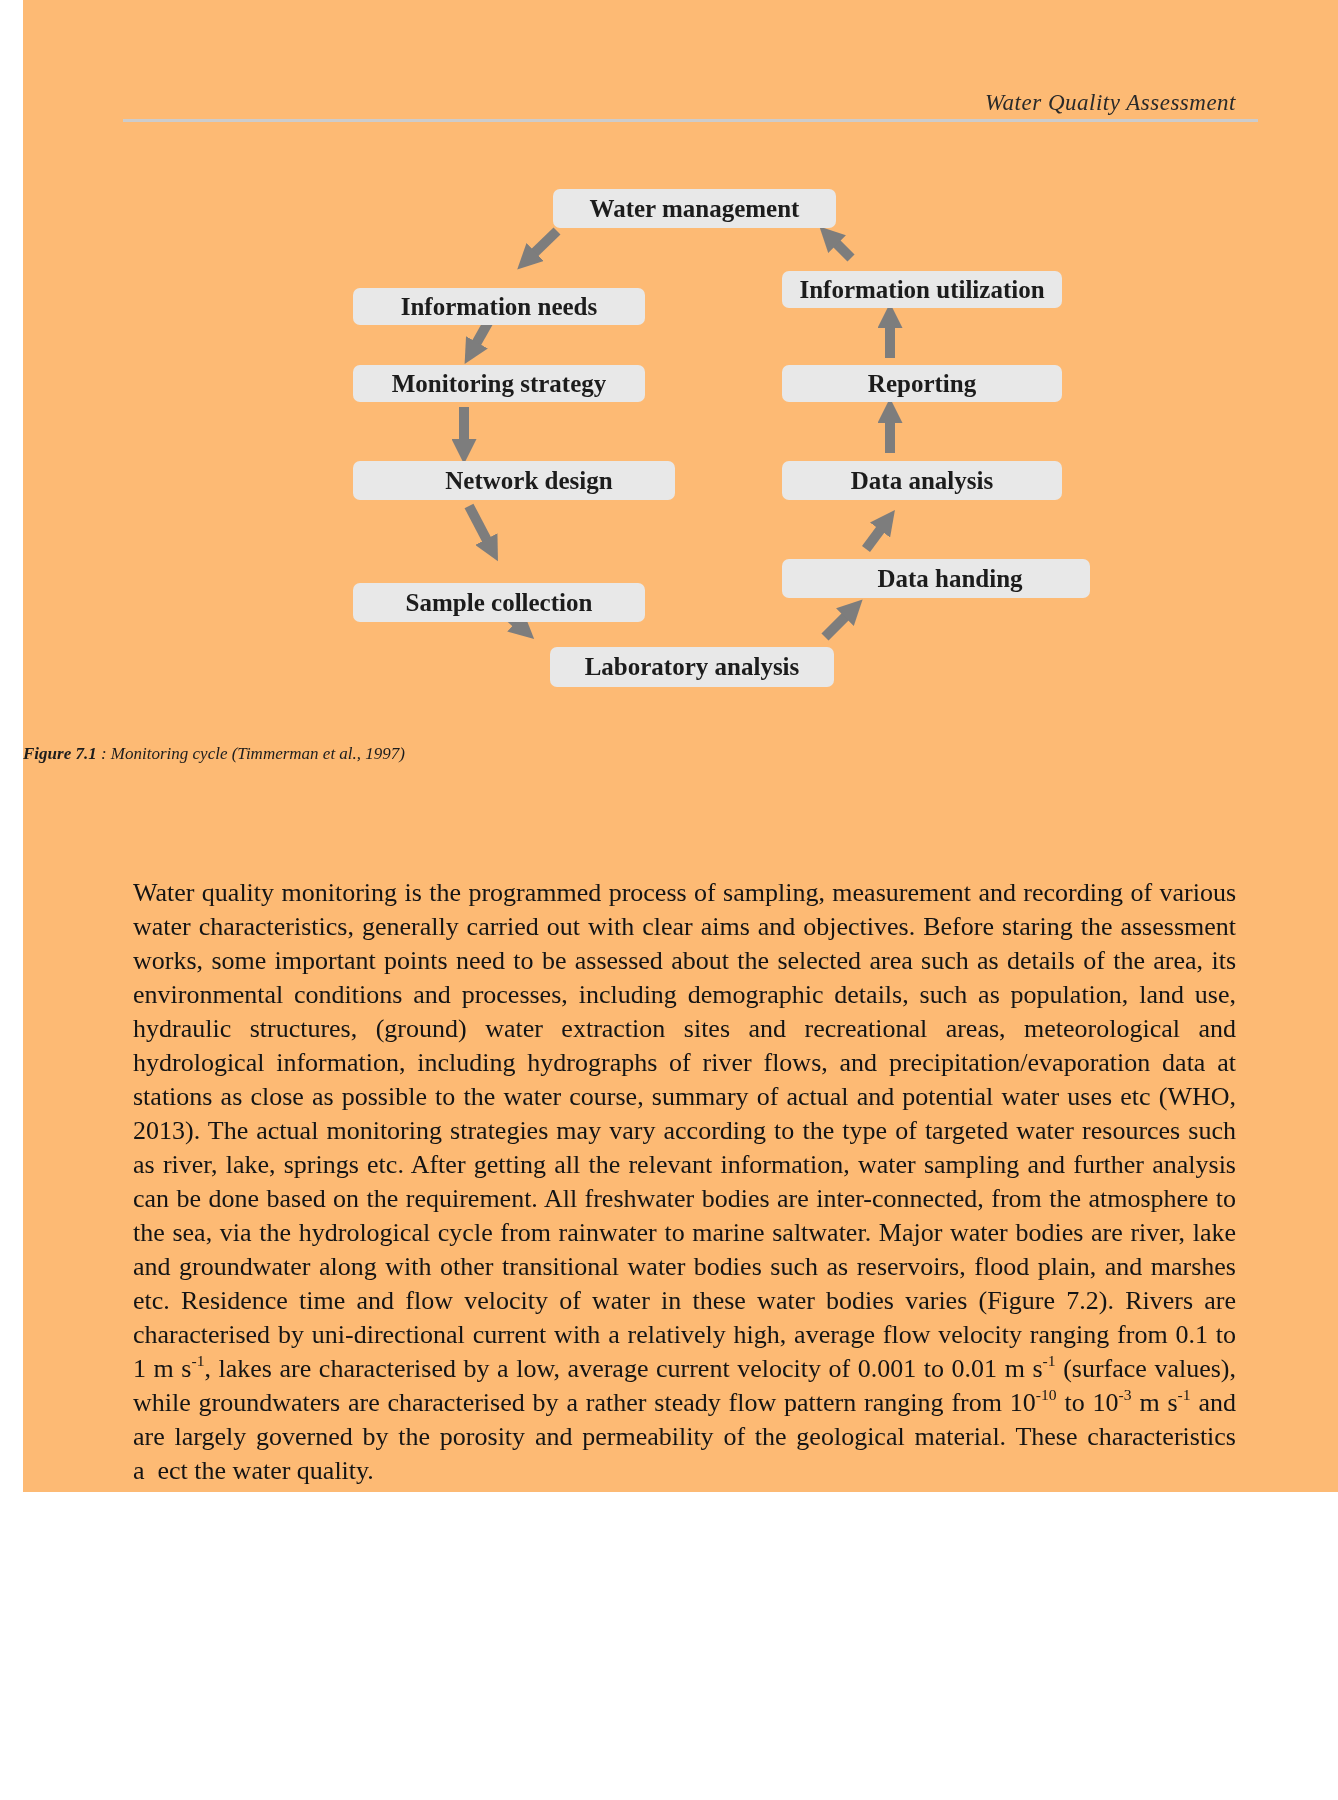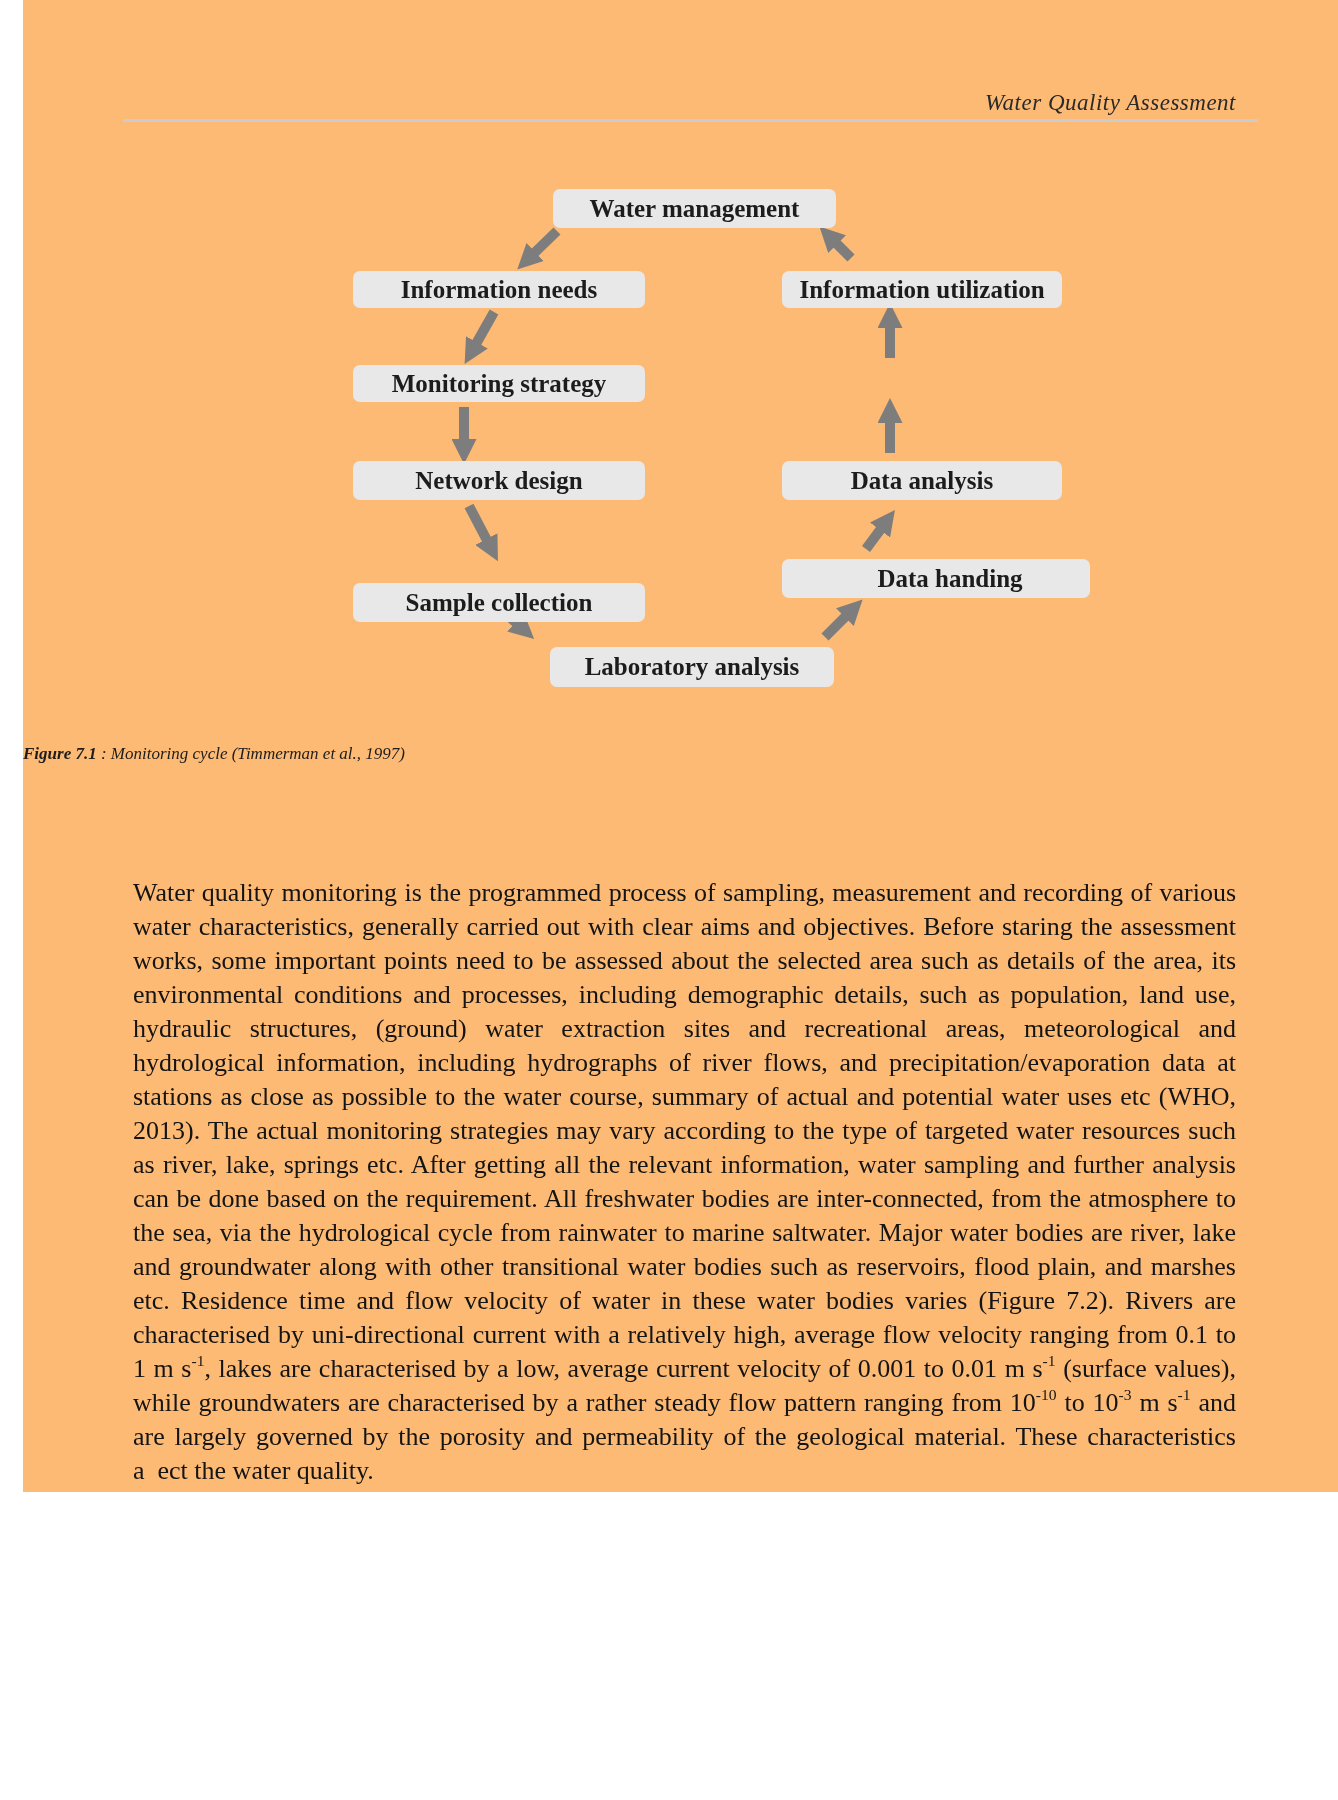--- a/index.html
+++ b/index.html
@@ -35,25 +35,25 @@
     position:absolute;
     background:var(--box-fill,#e8e8e8);
     border-radius:7px;
     display:flex;align-items:center;justify-content:center;
     font-weight:bold;
     font-size:25px;
     color:var(--box-text,#1c1c1c);
     white-space:nowrap;
   }
   .n-wm{left:530px;top:189px;width:283px;height:39px;}
-  .n-in{left:330px;top:271px;width:292px;height:37px;}
+  .n-in{left:330px;top:288px;width:292px;height:37px;}
   .n-iu{left:759px;top:271px;width:280px;height:37px;}
   .n-ms{left:330px;top:365px;width:292px;height:37px;}
   .n-rp{left:759px;top:365px;width:280px;height:37px;}
-  .n-nd{left:330px;top:461px;width:292px;height:39px;}
+  .n-nd{left:330px;top:461px;width:292px;height:39px;padding-left:30px;}
   .n-da{left:759px;top:461px;width:280px;height:39px;}
   .n-sc{left:330px;top:583px;width:292px;height:39px;}
   .n-dh{left:759px;top:559px;width:280px;height:39px;padding-left:28px;}
   .n-la{left:527px;top:647px;width:284px;height:40px;text-align:right;}
   
   .caption{
     position:absolute;
     top:744px;left:0;width:100%;
     text-align:left;
     font-size:17px;
@@ -120,20 +120,21 @@
       <line class="flow-arrow" x1="843" y1="549" x2="863" y2="522" marker-end="url(#ah)"></line>
       <line class="flow-arrow" x1="867" y1="453" x2="867" y2="413" marker-end="url(#ah)"></line>
       <line class="flow-arrow" x1="867" y1="358" x2="867" y2="318" marker-end="url(#ah)"></line>
       <line class="flow-arrow" x1="828" y1="258" x2="807" y2="237" marker-end="url(#ah)"></line>
     </svg>
 
     <div class="fnode n-wm">Water management</div>
     <div class="fnode n-in">Information needs</div>
     <div class="fnode n-iu">Information utilization</div>
     <div class="fnode n-ms">Monitoring strategy</div>
+    <div class="fnode n-rp">Reporting</div>
     <div class="fnode n-nd">Network design</div>
     <div class="fnode n-da">Data analysis</div>
     <div class="fnode n-sc">Sample collection</div>
     <div class="fnode n-dh">Data handing</div>
     <div class="fnode n-la">Laboratory analysis</div>
   </div>
 
   <div class="caption"><span class="cap-label">Figure 7.1</span><span class="cap-rest"> : Monitoring cycle (Timmerman et al., 1997)</span></div>
 
   <p class="body-text"><span>Water quality monitoring is the programmed process of sampling, measurement and recording of various water characteristics, generally carried out with clear aims and objectives. Before staring the assessment works, some important points need to be assessed about the selected area such as details of the area, its environmental conditions and processes, including demographic details, such as population, land use, hydraulic structures, (ground) water extraction sites and recreational areas, meteorological and hydrological information, including hydrographs of river flows, and precipitation/evaporation data at stations as close as possible to the water course, summary of actual and potential water uses etc (WHO, 2013). The actual monitoring strategies may vary according to the type of targeted water resources such as river, lake, springs etc. After getting all the relevant information, water sampling and further analysis can be done based on the requirement. All freshwater bodies are inter-connected, from the atmosphere to the sea, via the hydrological cycle from rainwater to marine saltwater. Major water bodies are river, lake and groundwater along with other transitional water bodies such as reservoirs, flood plain, and marshes etc. Residence time and flow velocity of water in these water bodies varies (Figure 7.2). Rivers are characterised by uni-directional current with a relatively high, average flow velocity ranging from 0.1 to 1 m s</span><sup>-1</sup><span>, lakes are characterised by a low, average current velocity of 0.001 to 0.01 m s</span><sup>-1</sup><span> (surface values), while groundwaters are characterised by a rather steady flow pattern ranging from 10</span><sup>-10</sup><span> to 10</span><sup>-3</sup><span> m s</span><sup>-1</sup><span> and are largely governed by the porosity and permeability of the geological material. These characteristics a&nbsp;&nbsp;ect the water quality.</span></p>

